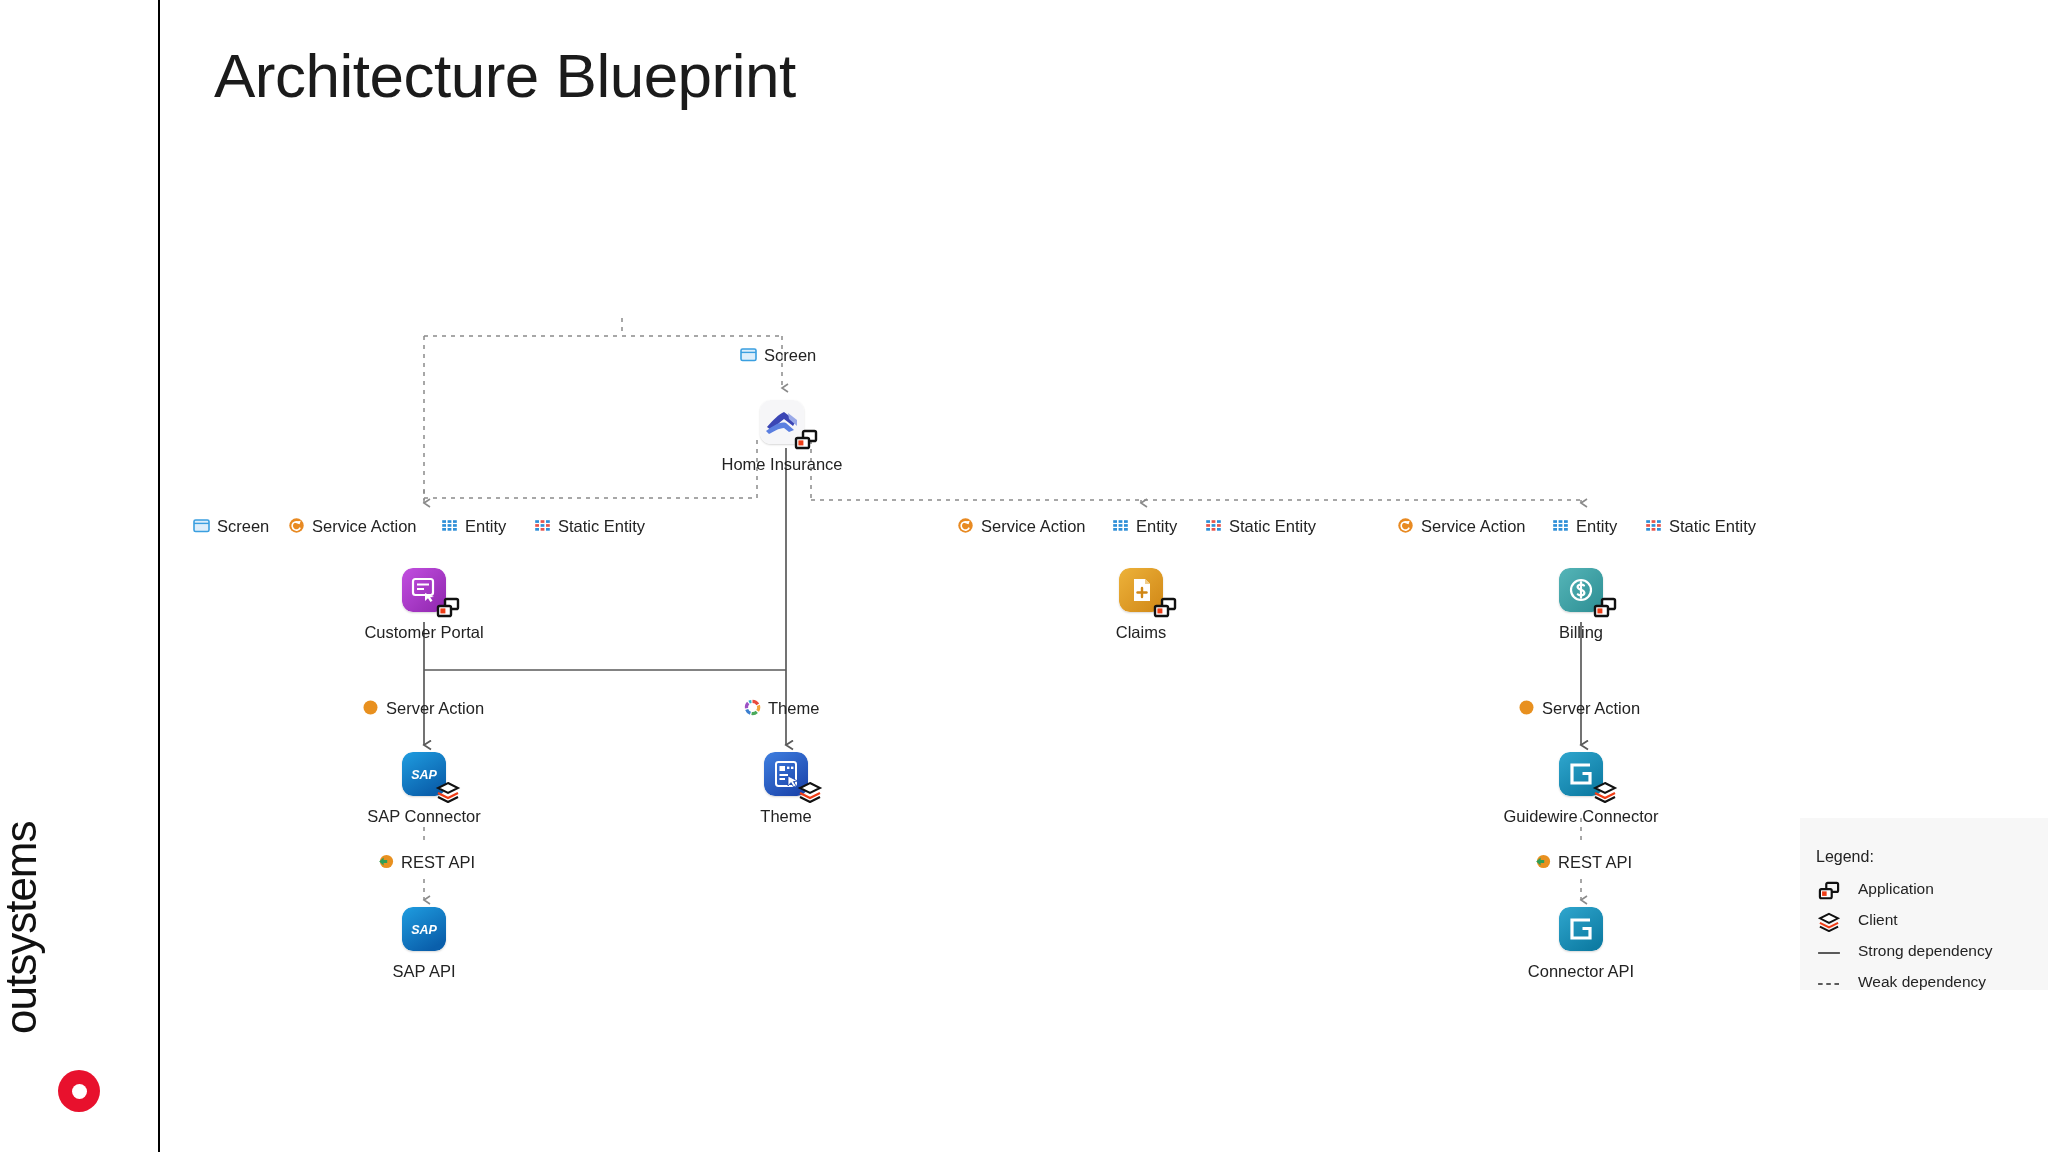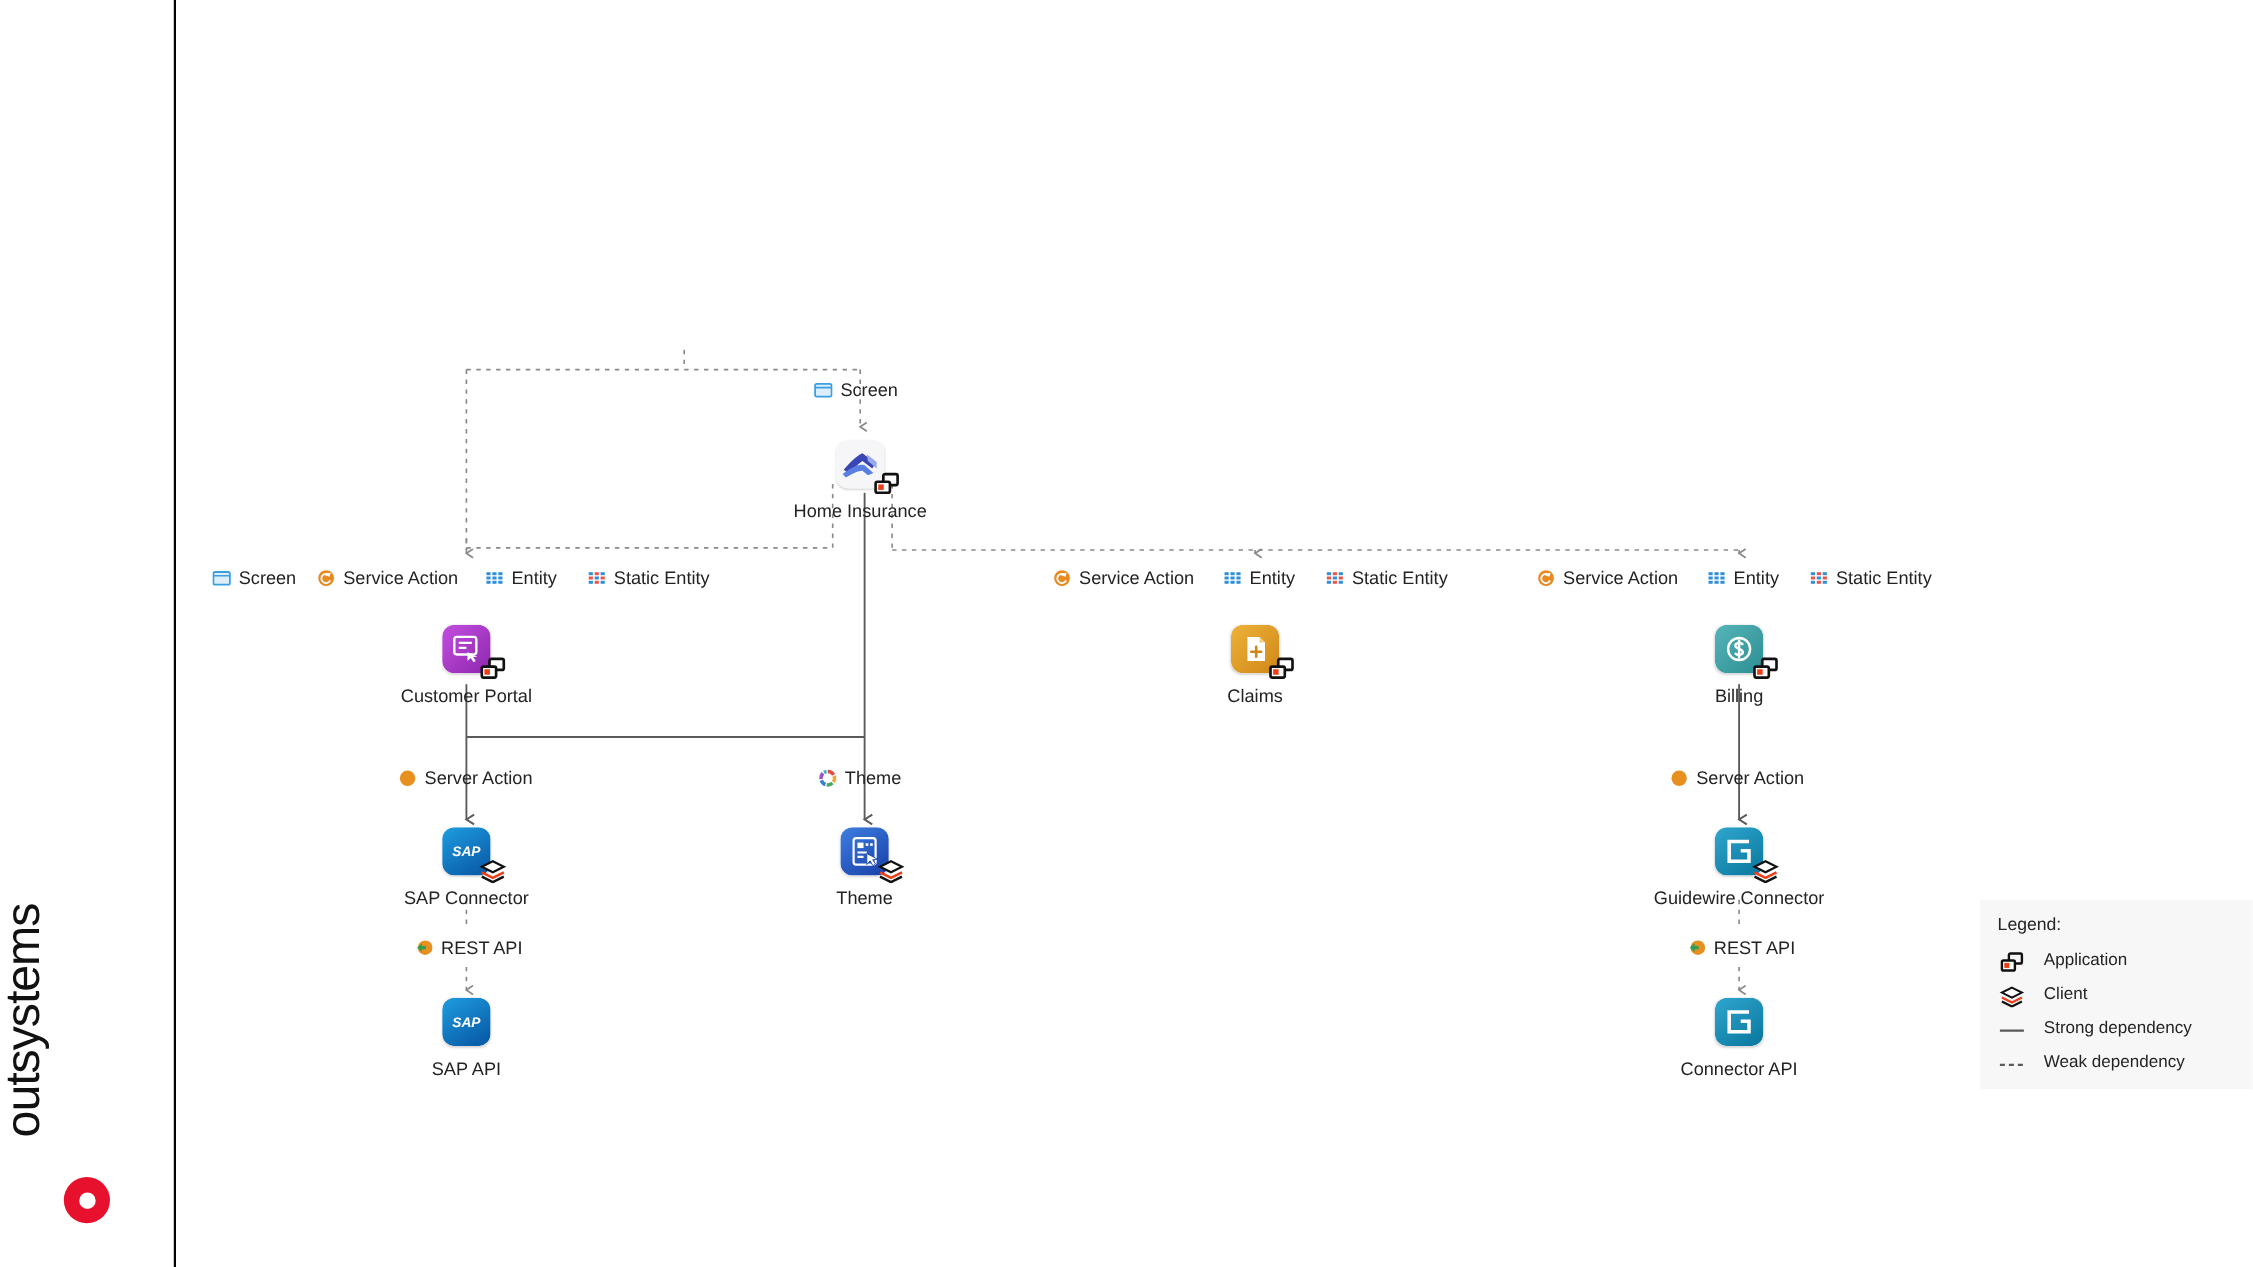--- a/index.html
+++ b/index.html
@@ -74,35 +74,36 @@
   .dep .gi{display:block;width:17px;height:17px;flex:0 0 17px;}
 
   
   .legend{
     position:absolute;left:1800px;top:818px;
     width:248px;height:172px;
     background:#f7f7f7;
     padding:14px 16px 0 16px;
     box-sizing:border-box;
   }
-  .legend-title{font-size:16px;color:#232323;margin-bottom:14px;}
+  .legend-title{font-size:16px;color:#232323;margin-bottom:14px;margin-top:16px;}
   .legend-row{display:flex;align-items:flex-start;gap:16px;height:31px;}
   .legend-key{width:26px;height:22px;flex:0 0 26px;display:flex;align-items:center;justify-content:center;}
   .legend-label{font-size:15.5px;color:#232323;}
 </style>
 </head>
 <body>
 
 <div id="stage">
 
   <div class="left-rail">
     <div class="brand">outsystems</div>
     <div class="brand-dot"></div>
   </div>
 
+  <div class="page-title">Architecture Blueprint</div>
 
   <svg id="wires" viewBox="0 0 2048 1152">
     <defs>
       <marker id="ah-weak" markerWidth="10" markerHeight="10" refX="5" refY="8" orient="auto" markerUnits="userSpaceOnUse">
         <path d="M1,2 L5,8 L9,2" fill="none" stroke="#8a8a8a" stroke-width="1.6"></path>
       </marker>
       <marker id="ah-strong" markerWidth="11" markerHeight="11" refX="5.5" refY="9" orient="auto" markerUnits="userSpaceOnUse">
         <path d="M1,2 L5.5,9 L10,2" fill="none" stroke="#5a5a5a" stroke-width="1.8"></path>
       </marker>
     </defs>

